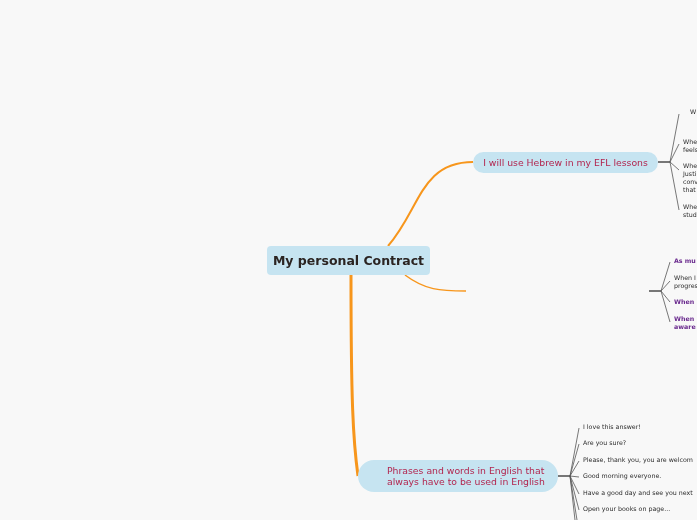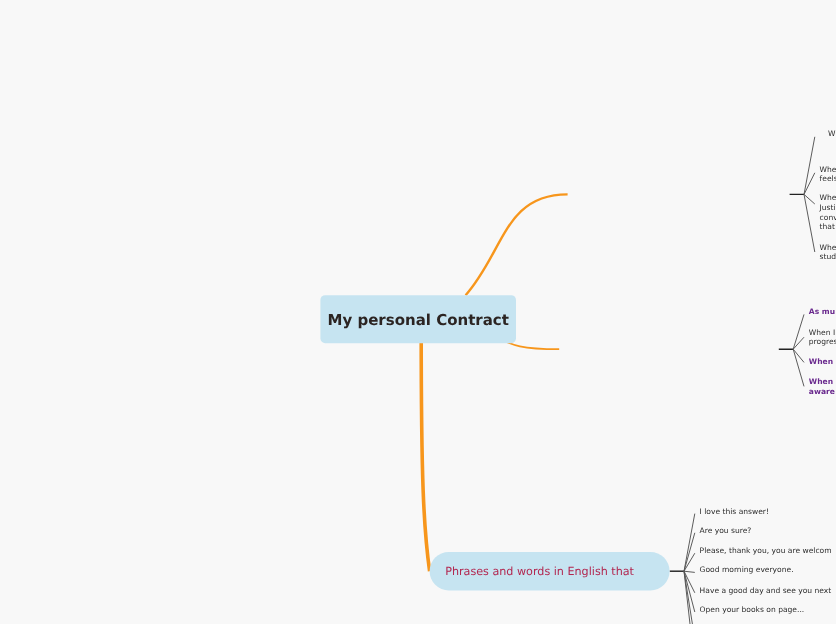--- a/index.html
+++ b/index.html
@@ -11,32 +11,32 @@
     }
     .canvas { position: absolute; left: 0; top: 0; width: 697px; height: 520px; }
     svg.links { position: absolute; left: 0; top: 0; }
     .node {
       position: absolute; box-sizing: border-box;
       background: #c6e4f1;
       display: flex; align-items: center; justify-content: center;
       white-space: nowrap;
     }
     .root {
-      left: 267px; top: 246px; width: 163px; height: 40px;
+      left: 267px; top: 246px; width: 163px; height: 29px;
       border-radius: 4px;
       font-weight: bold; font-size: 12.5px; color: #2b2422;
     }
     .branch {
       border-radius: 14px; font-size: 9.3px;
     }
     .b-hebrew { left: 473px; top: 152px; width: 185px; height: 21px; color: #b2264f; }
     .b-english { left: 466px; top: 281px; width: 183px; height: 21px; color: #1f1f1f; }
     .b-phrases {
       left: 358px; top: 460px; width: 200px; height: 32px; border-radius: 16px;
-      color: #b2264f; justify-content: flex-start; padding-left: 13px;
+      color: #b2264f; justify-content: flex-start; padding-left: 29px;
       white-space: normal; line-height: 11px; font-size: 9.3px;
     }
     .leaf {
       position: absolute; font-size: 6.3px; line-height: 8px;
       white-space: nowrap; color: #2b2b2b;
     }
     .leaf.purple { color: #6a2a8e; font-weight: bold; }
   </style>
 </head>
 <body>
@@ -70,25 +70,29 @@
     <line x1="570" y1="476" x2="579" y2="494" stroke="#555" stroke-width="0.8"></line>
     <line x1="570" y1="476" x2="579" y2="510" stroke="#555" stroke-width="0.8"></line>
     <line x1="570" y1="476" x2="577" y2="520" stroke="#555" stroke-width="0.8"></line>
     <line x1="570" y1="476" x2="575" y2="520" stroke="#555" stroke-width="0.8"></line>
   </svg>
 
   <div class="node root">
     <span>My personal Contract</span>
   </div>
 
+  <div class="node branch b-hebrew">
+    <span>I will use Hebrew in my EFL lessons</span>
+  </div>
 
 
   <div class="node branch b-phrases">
     <div>
       <div>Phrases and words in English that</div>
+      <div>always have to be used in English</div>
     </div>
   </div>
 
   <div class="leaf" style="left:690px; top:108px;">
     <div>W</div>
   </div>
   <div class="leaf" style="left:683px; top:138px;">
     <div>Whe</div>
     <div>feels</div>
   </div>

